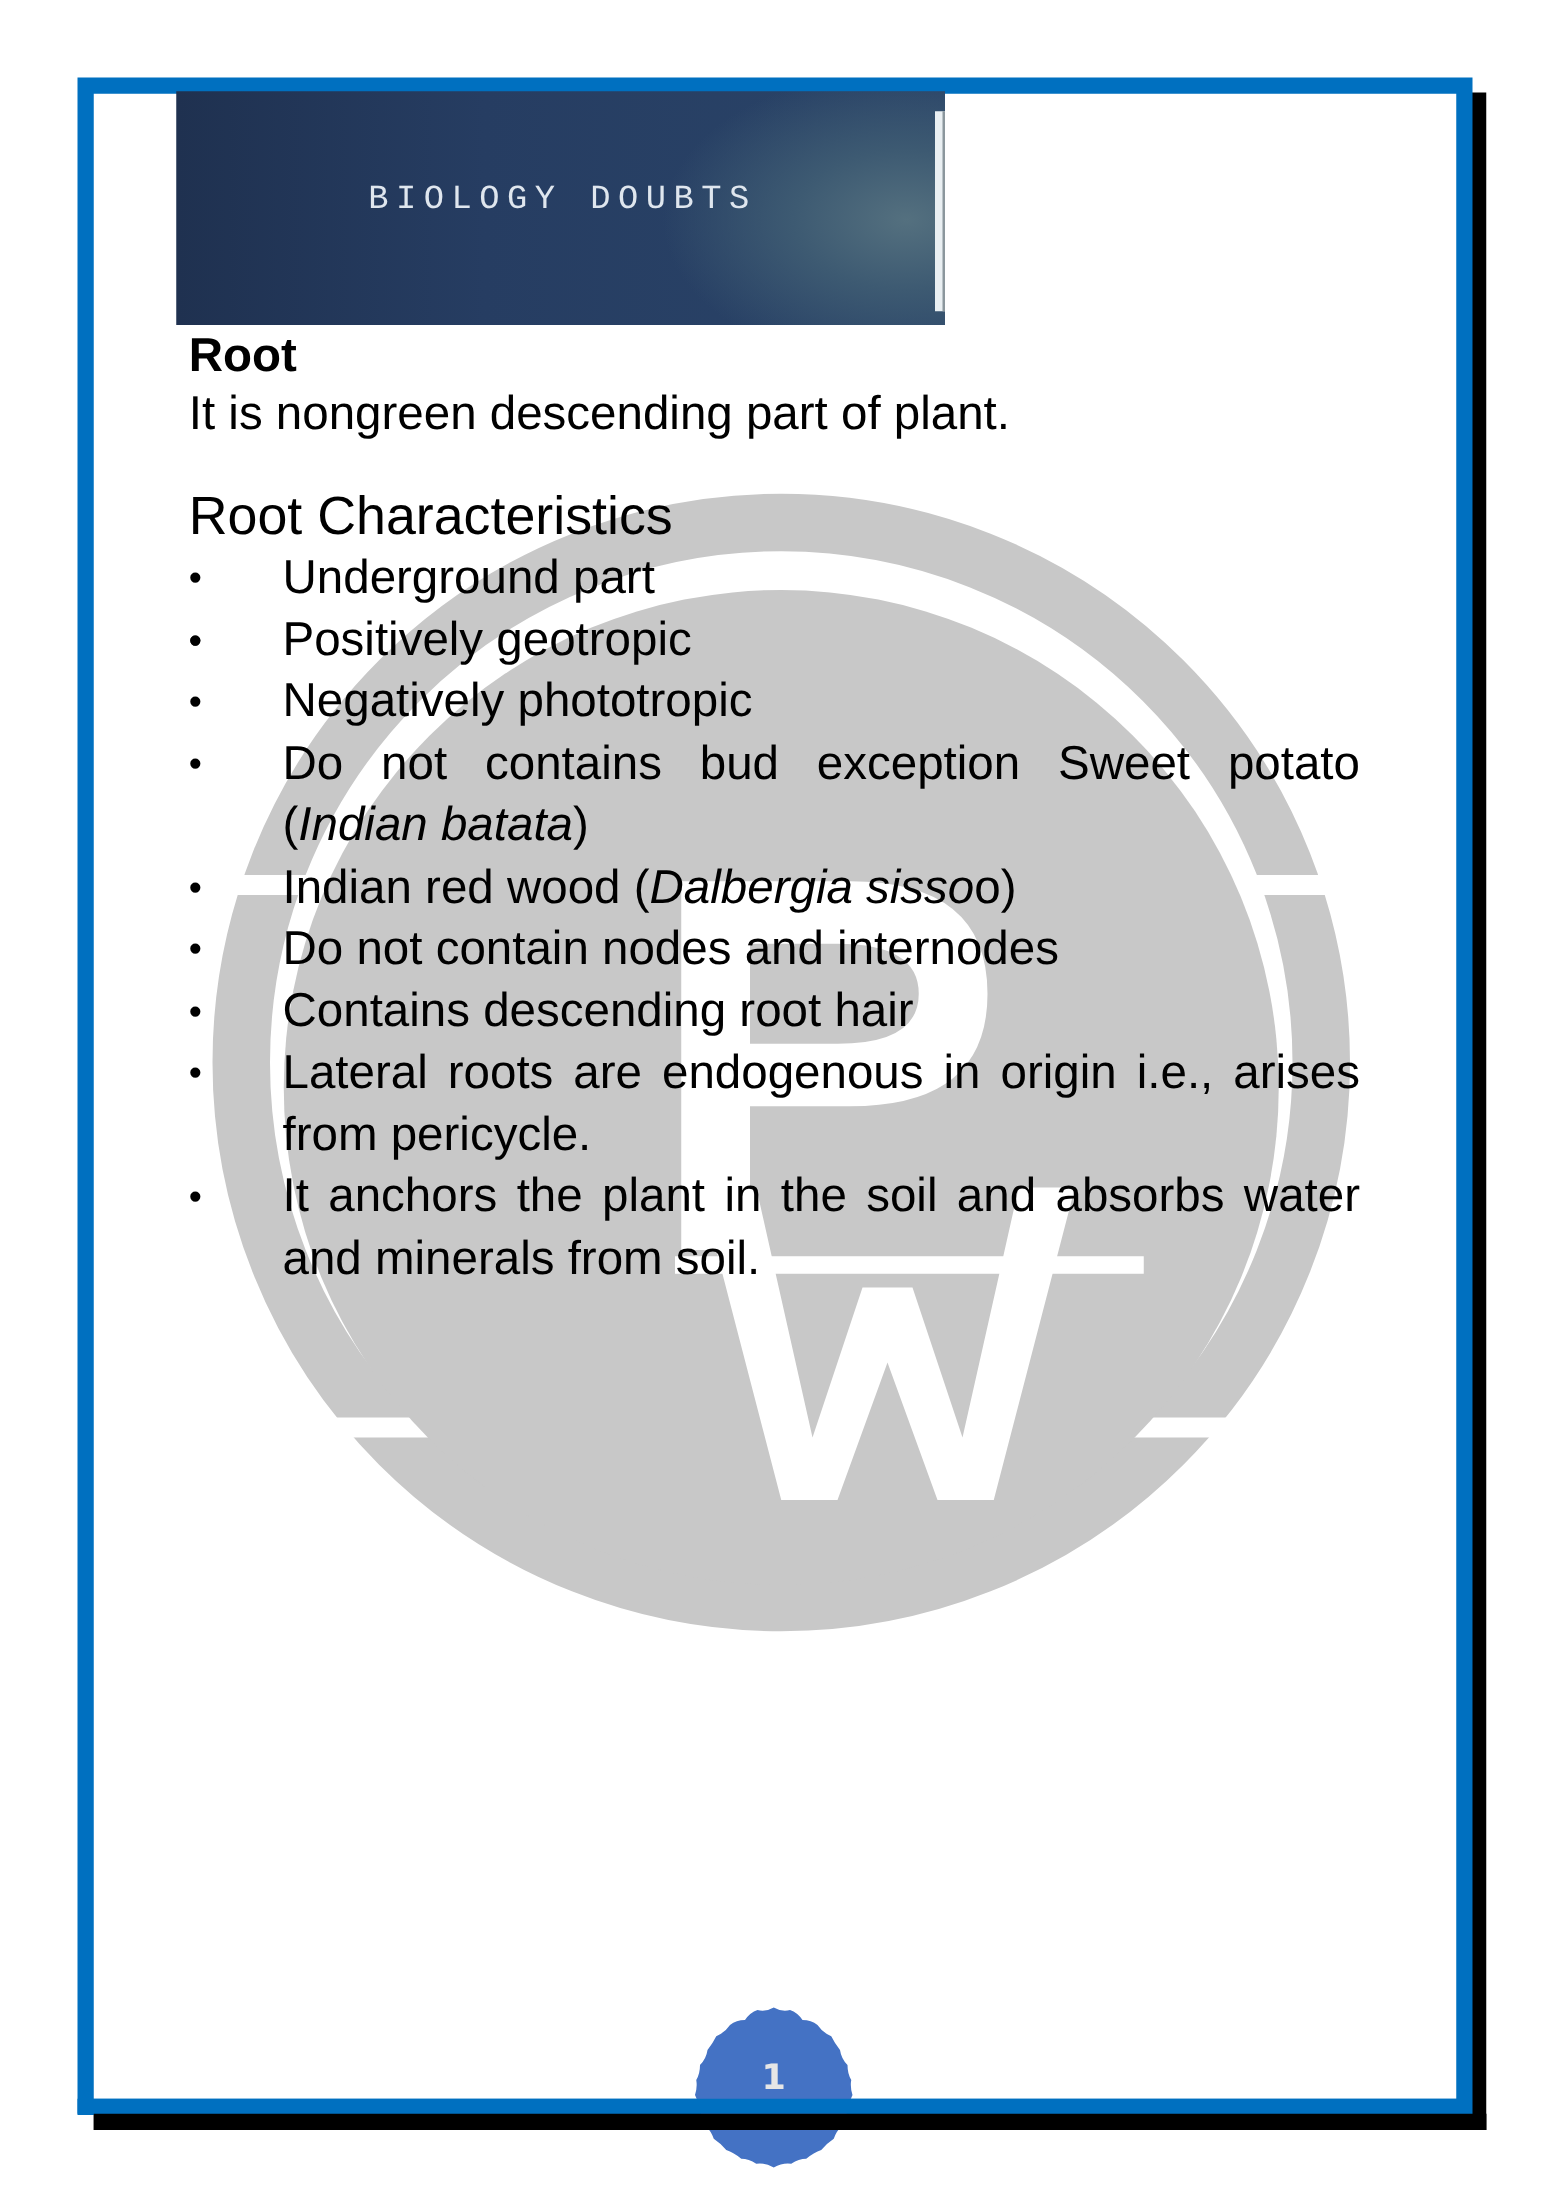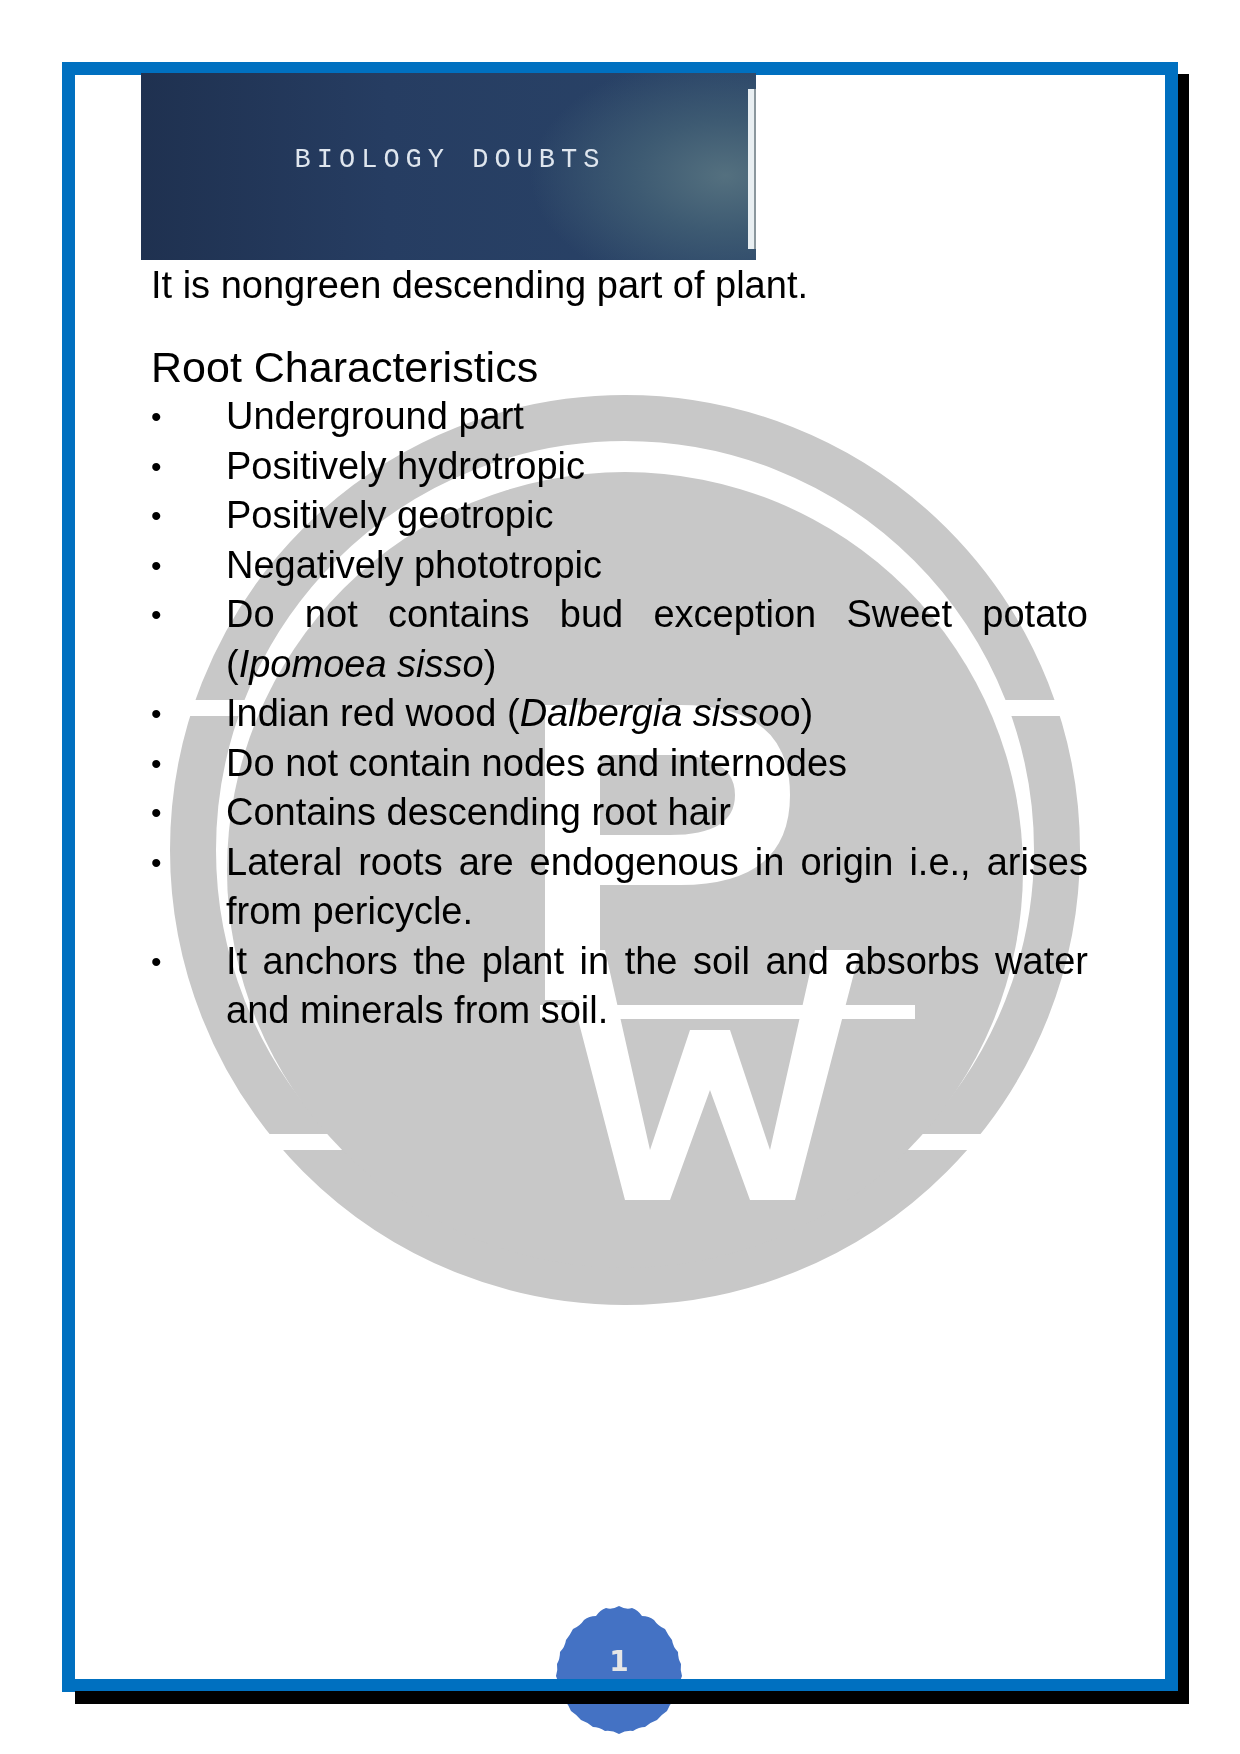--- a/index.html
+++ b/index.html
@@ -53,29 +53,30 @@
 <div class="shadow-right"></div>
 <div class="shadow-bottom"></div>
 <div class="frame"></div>
 
 <div class="header-banner">
   <div class="header-title">BIOLOGY DOUBTS</div>
   <div class="edge"></div>
 </div>
 
 <div class="content">
+  <h2 class="h-root">Root</h2>
   <p class="p-def">It is nongreen descending part of plant.</p>
 
   <h2 class="h-char">Root Characteristics</h2>
   <ul class="chars">
     <li><span class="bullet">•</span><span>Underground part</span></li>
-    <li><span class="bullet">•</span><span>Positively hydrotropic</span></li>
+    <li><span class="bullet">•</span></li>
     <li><span class="bullet">•</span><span>Positively geotropic</span></li>
     <li><span class="bullet">•</span><span>Negatively phototropic</span></li>
-    <li><span class="bullet">•</span><span>Do not contains bud exception Sweet potato (</span><em>Ipomoea sisso</em><span>)</span></li>
+    <li><span class="bullet">•</span><span>Do not contains bud exception Sweet potato (</span><em>Indian batata</em><span>)</span></li>
     <li><span class="bullet">•</span><span>Indian red wood (</span><em>Dalbergia sisso</em><span>o)</span></li>
     <li><span class="bullet">•</span><span>Do not contain nodes and internodes</span></li>
     <li><span class="bullet">•</span><span>Contains descending root hair</span></li>
     <li><span class="bullet">•</span><span>Lateral roots are endogenous in origin i.e., arises from pericycle.</span></li>
     <li><span class="bullet">•</span><span>It anchors the plant in the soil and absorbs water and minerals from soil.</span></li>
   </ul>
 </div>
 
 <svg class="badge" viewBox="0 0 130 132" xmlns="http://www.w3.org/2000/svg">
   <path fill="#4472c4" d="M65 2 Q72 6 78 4 Q84 6 88 12 Q95 12 100 16 Q104 22 111 25 Q114 31 118 36 Q119 43 124 48 Q124 55 127 60 Q126 66 128 72 Q125 78 125 84 Q121 90 120 96 Q115 101 113 107 Q107 111 103 116 Q97 118 91 123 Q85 123 79 127 Q72 126 65 130 Q58 126 51 127 Q45 123 39 123 Q33 118 27 116 Q23 111 17 107 Q15 101 10 96 Q9 90 5 84 Q5 78 2 72 Q4 66 3 60 Q6 55 6 48 Q11 43 12 36 Q16 31 19 25 Q26 22 30 16 Q35 12 42 12 Q46 6 52 4 Q58 6 65 2 Z"></path>

